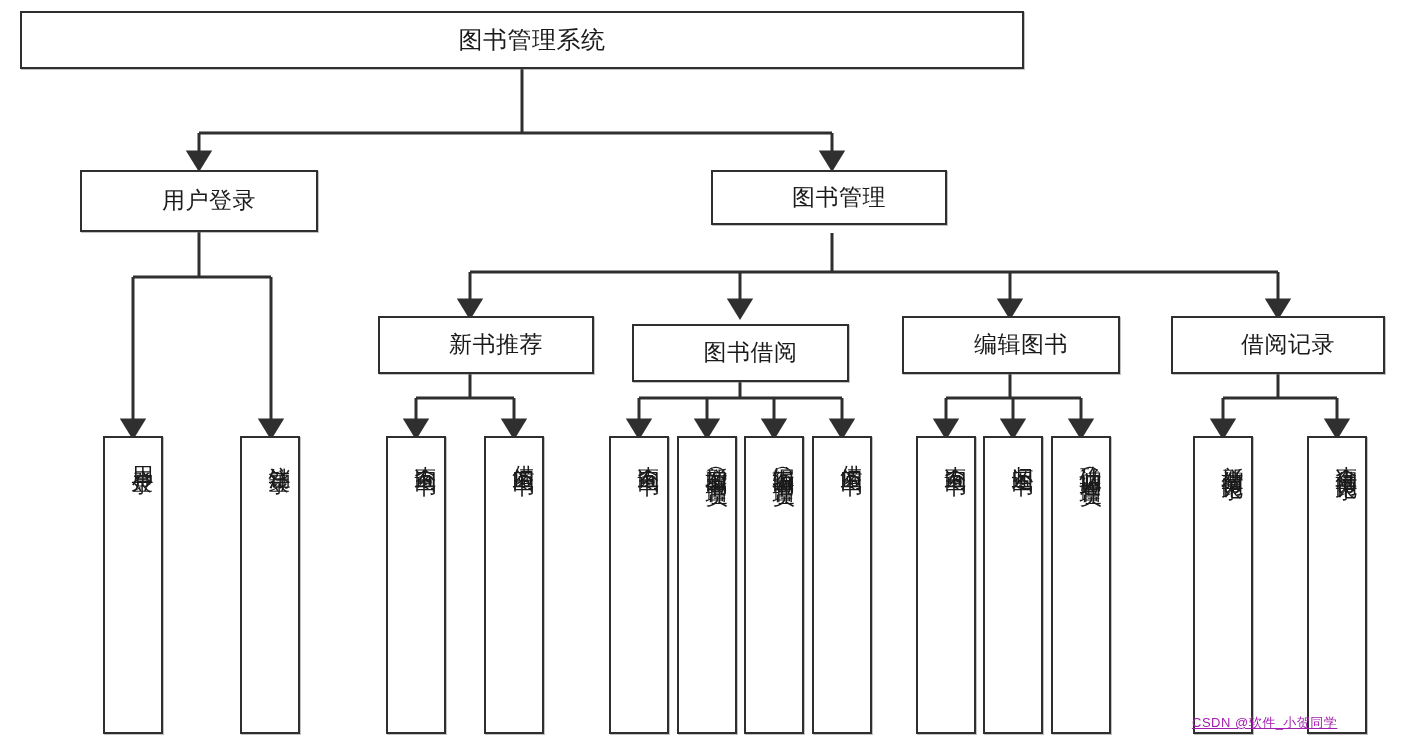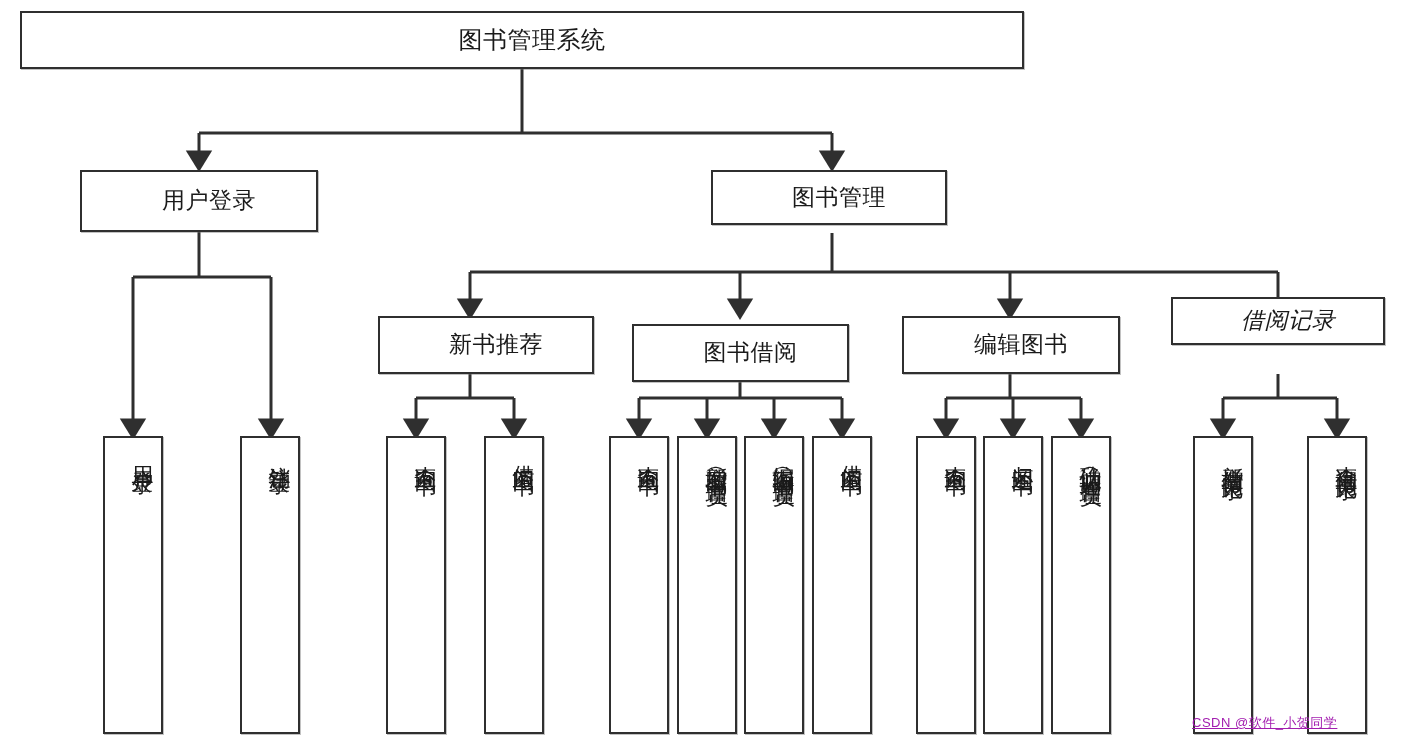--- a/index.html
+++ b/index.html
@@ -143,21 +143,21 @@
 
   <div class="node h" style="left:378px; top:316px; width:216px; height:58px;">
     <span class="node-label">新书推荐</span>
   </div>
   <div class="node h" style="left:632px; top:324px; width:217px; height:58px;align-items:center;">
     <span class="node-label">图书借阅</span>
   </div>
   <div class="node h" style="left:902px; top:316px; width:218px; height:58px;">
     <span class="node-label">编辑图书</span>
   </div>
-  <div class="node h" style="left:1171px; top:297px; width:214px; height:48px;font-style:italic;">
+  <div class="node h" style="left:1171px; top:316px; width:214px; height:58px;">
     <span class="node-label">借阅记录</span>
   </div>
 
   <div class="node v" style="left:103px; top:436px; width:60px; height:298px;">
     <span class="node-label">用户登录</span>
   </div>
   <div class="node v" style="left:240px; top:436px; width:60px; height:298px;">
     <span class="node-label">注销登录</span>
   </div>
 

